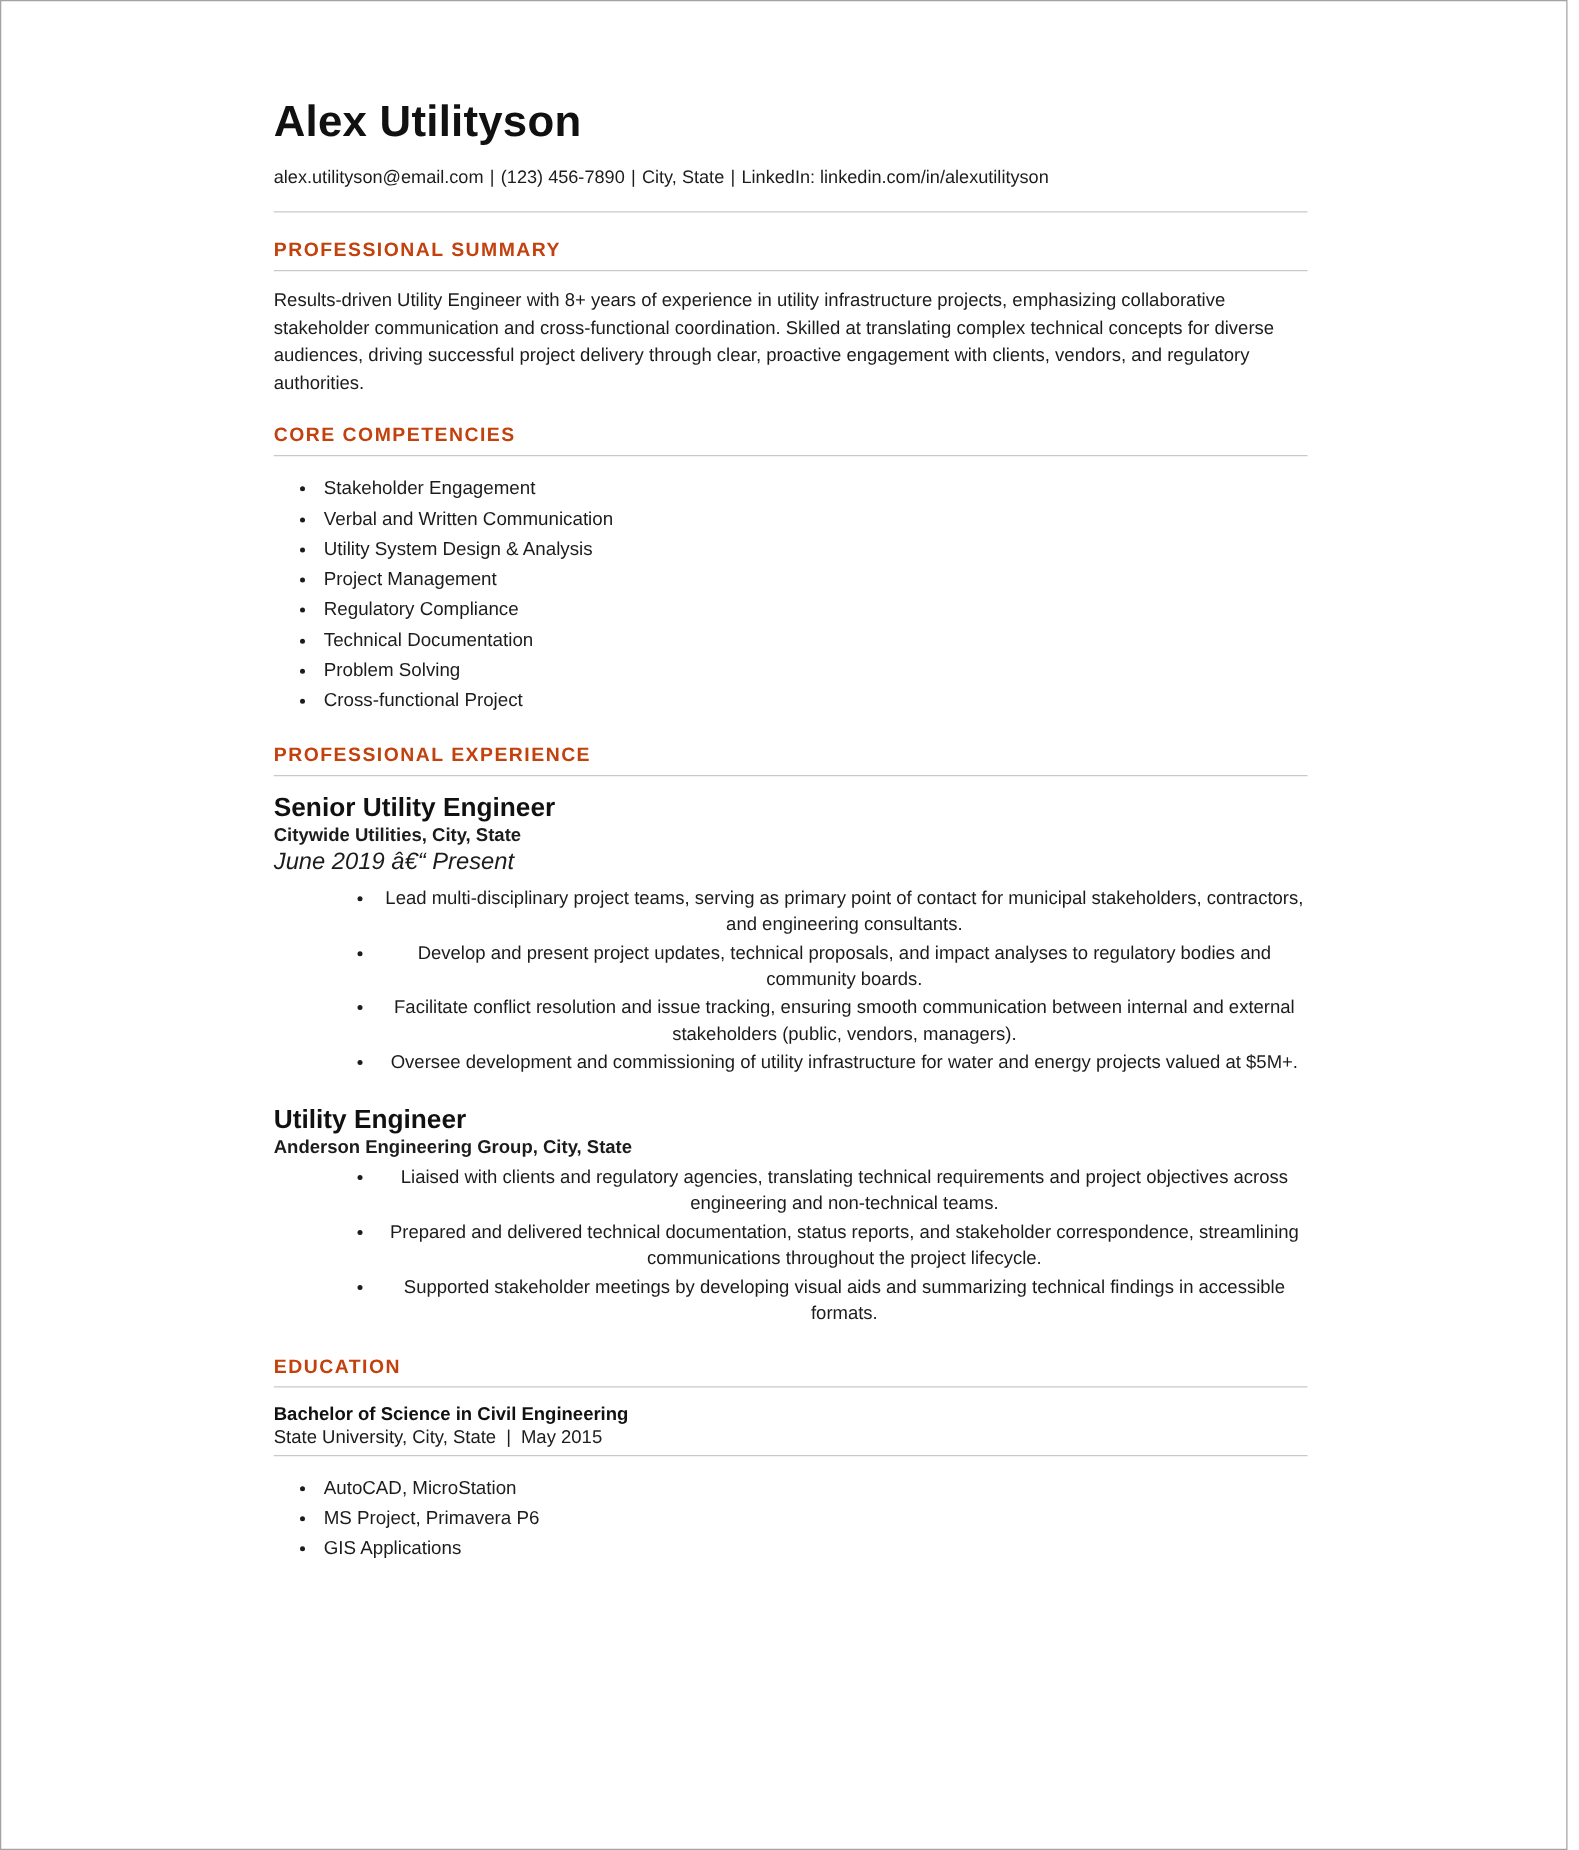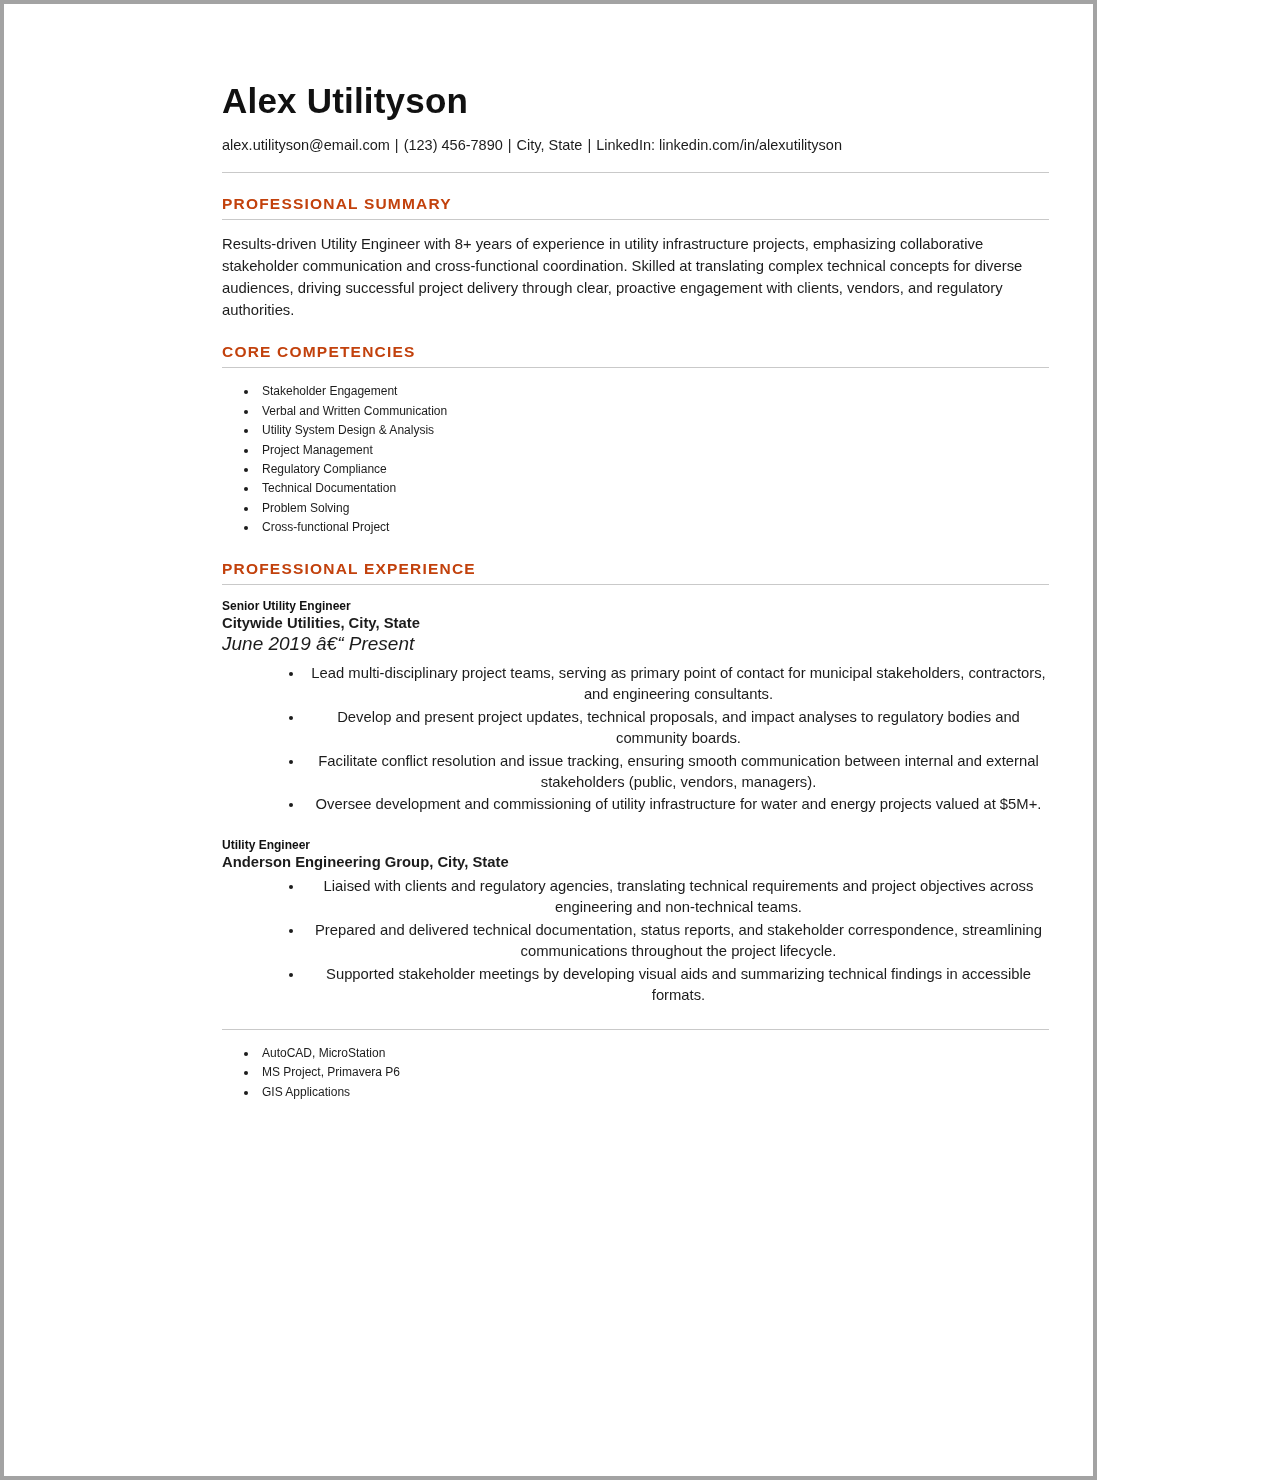--- a/index.html
+++ b/index.html
@@ -9,24 +9,24 @@
   }
   body {
     width: 1263px;
     min-height: 1480px;
     font-family: "Liberation Sans", sans-serif;
     color: #1a1a1a;
     -webkit-font-smoothing: antialiased;
   }
   .page {
     position: relative;
-    width: 1097px;
+    width: 1254px;
     min-height: 1480px;
     background: #ffffff;
-    border: 4px solid #a3a3a3;
+    border: 1px solid #a3a3a3;
     box-sizing: border-box;
   }
   .resume {
     padding: 78px 218px 40px 218px;
     box-sizing: border-box;
     width: 1263px;
   }
   .name {
     font-size: 35px;
     font-weight: bold;
@@ -72,31 +72,31 @@
     line-height: 1.47;
     color: #1c1c1c;
     margin: 0 0 6px 0;
   }
   ul.bullets {
     margin: 4px 0 6px 0;
     padding-left: 36px;
     list-style: disc;
   }
   ul.bullets li {
-    font-size: 12px;
+    font-size: 15px;
     line-height: 1.62;
     color: #1c1c1c;
     margin: 0;
     padding-left: 4px;
   }
   .job {
     margin-bottom: 22px;
   }
   .job-title {
-    font-size: 12px;
+    font-size: 21px;
     font-weight: bold;
     color: #111111;
     margin: 0 0 2px 0;
   }
   .job-company {
     font-size: 14.8px;
     color: #1c1c1c;
     margin: 0 0 2px 0;
     font-weight: bold;
   }
@@ -192,20 +192,28 @@
         <div class="job-title">Utility Engineer</div>
         <div class="job-company">Anderson Engineering Group, City, State</div>
         <ul class="job-bullets">
           <li>Liaised with clients and regulatory agencies, translating technical requirements and project objectives across engineering and non-technical teams.</li>
           <li>Prepared and delivered technical documentation, status reports, and stakeholder correspondence, streamlining communications throughout the project lifecycle.</li>
           <li>Supported stakeholder meetings by developing visual aids and summarizing technical findings in accessible formats.</li>
         </ul>
       </div>
     </div>
 
+    <div class="section">
+      <div class="section-title">EDUCATION</div>
+      <hr class="section-rule">
+      <div class="edu-degree">Bachelor of Science in Civil Engineering</div>
+      <div class="edu-meta">
+        <span>State University, City, State</span><span class="edu-sep">|</span><span>May 2015</span>
+      </div>
+    </div>
 
     <div class="section skills-wrap">
       <hr class="section-rule">
       <ul class="bullets">
         <li>AutoCAD, MicroStation</li>
         <li>MS Project, Primavera P6</li>
         <li>GIS Applications</li>
       </ul>
     </div>
 

